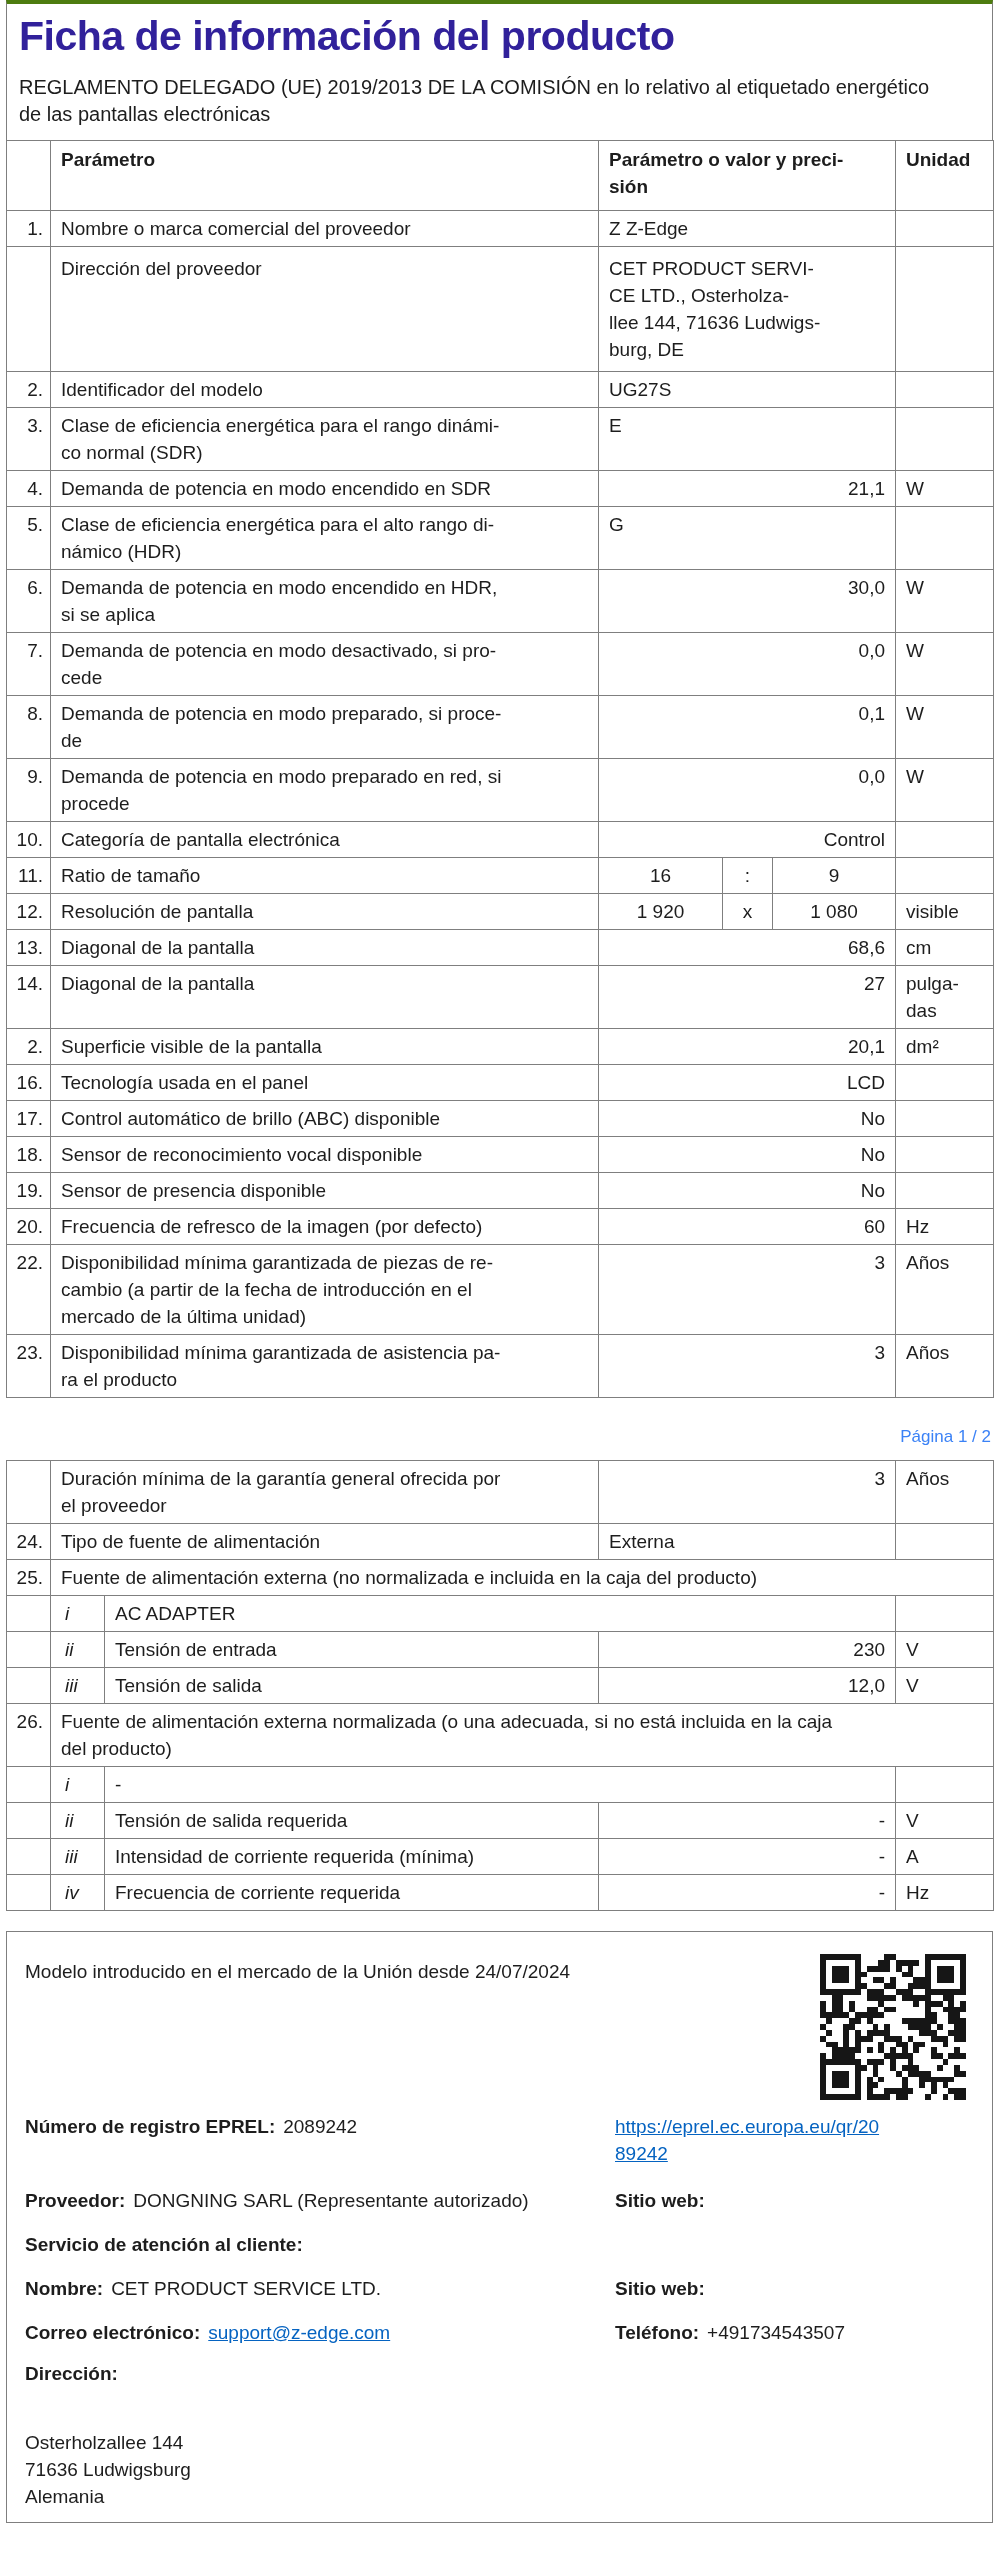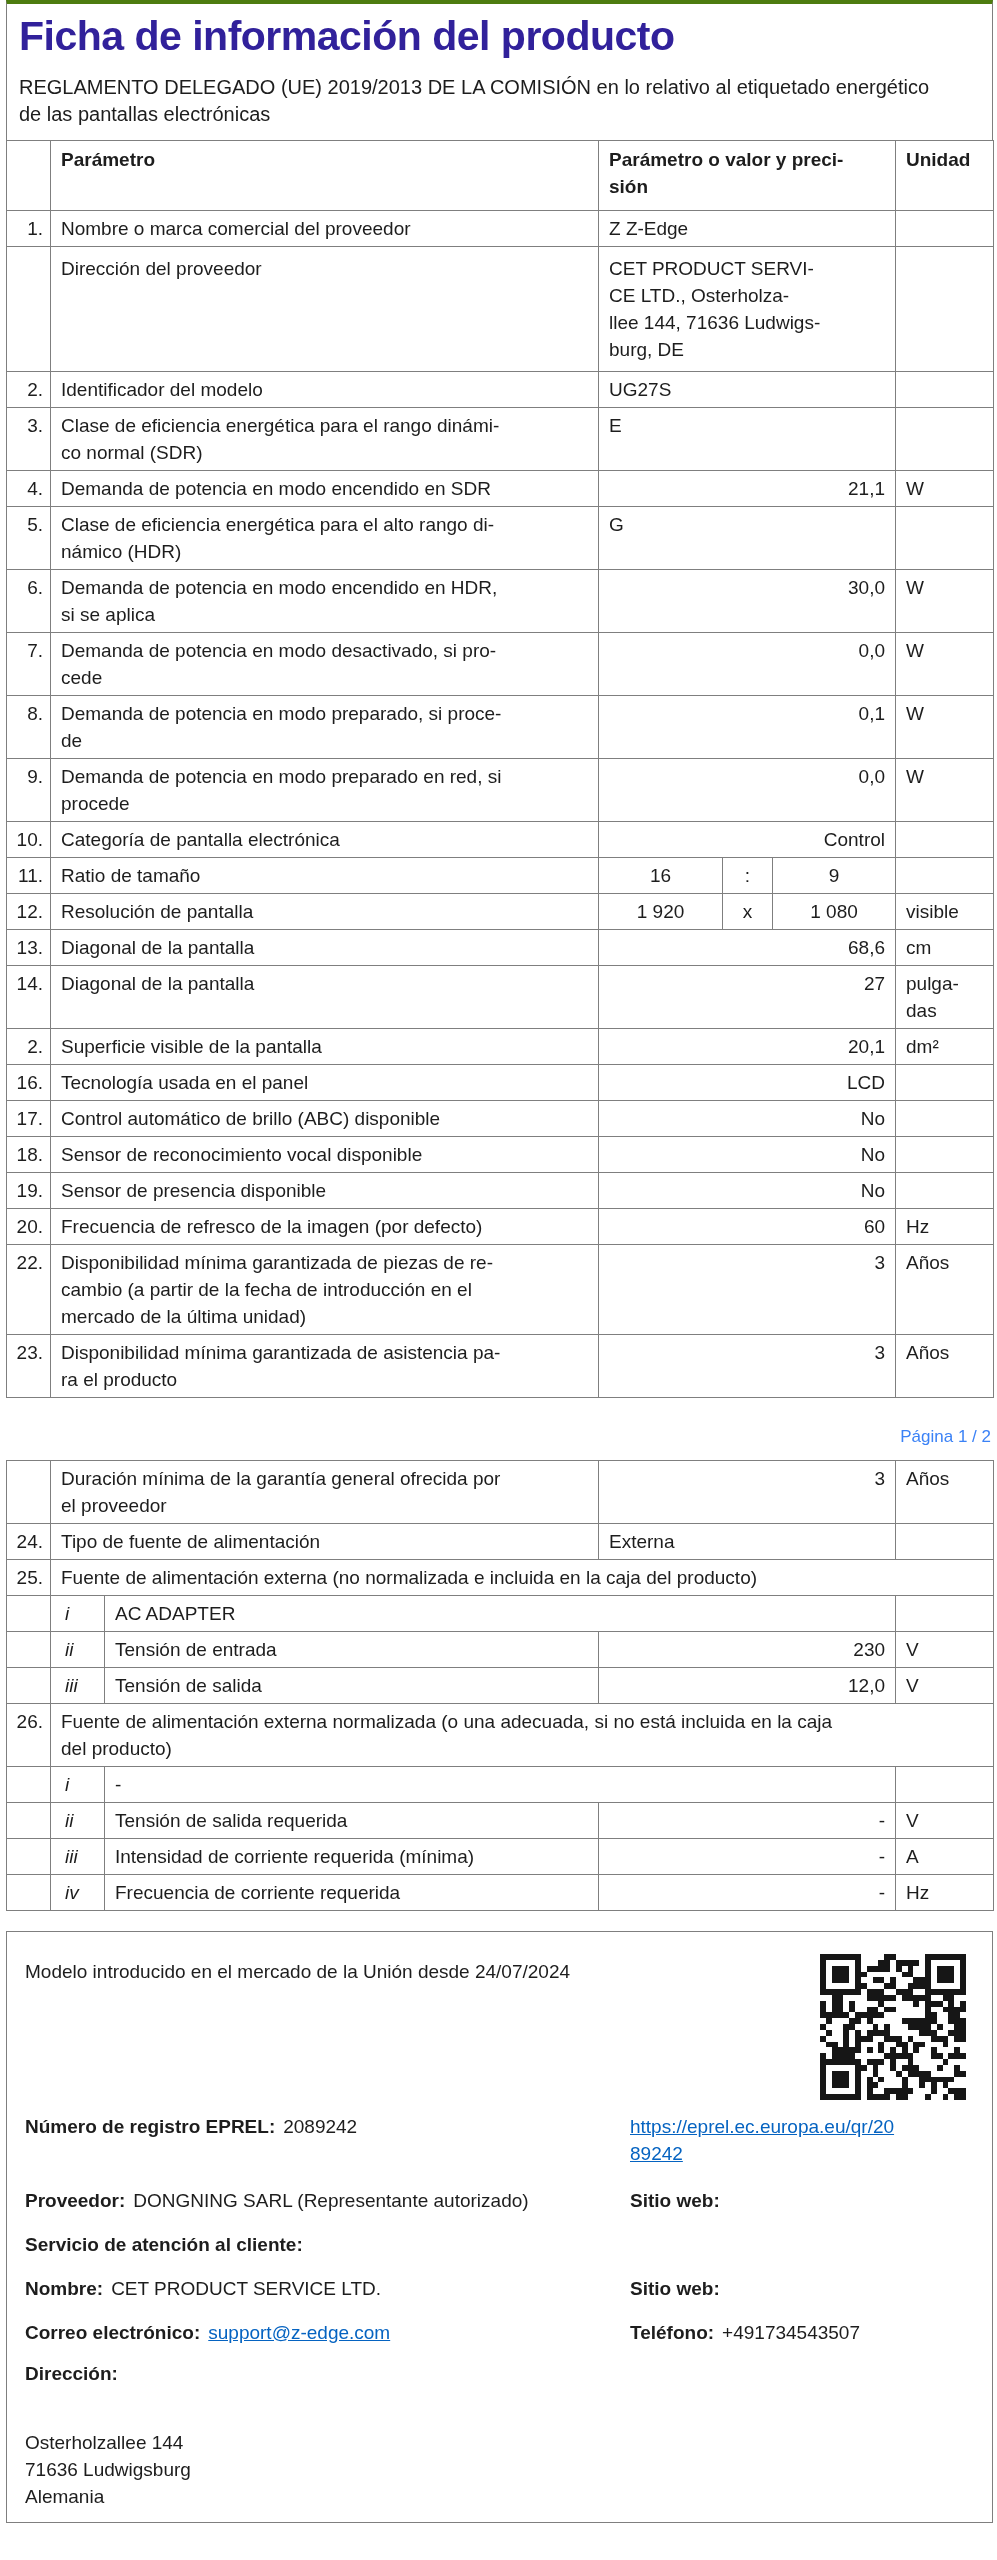--- a/index.html
+++ b/index.html
@@ -19,21 +19,21 @@
   .vl{text-align:left;margin-left:36px;}
   .vr{text-align:right;}
   .c{text-align:center;}
   .hdr td{padding-top:5px;padding-bottom:10px;}
   .tall td{padding-top:8px;padding-bottom:8px;}
   
   .pageind{text-align:right;font-size:17px;line-height:22px;margin:28px 2px 12px 0;color:#3b82f6;}
   
   .fbox{position:relative;border:1px solid #7f7f7f;margin-top:20px;padding:26px 18px 12px 18px;box-sizing:border-box;min-height:558px;}
   .intro{line-height:27px;margin-bottom:128px;}
-  .frow{display:grid;grid-template-columns:590px 1fr;align-items:start;margin-bottom:17px;line-height:27px;gap:15px;}
+  .frow{display:grid;grid-template-columns:590px 1fr;align-items:start;margin-bottom:17px;line-height:27px;}
   .frow.eprel{margin-bottom:20px;}
   .gap{margin-left:8px;}
   .link{color:#0563c1;text-decoration:underline;}
   .addr{line-height:27px;white-space:pre-line;margin-top:44px;}
   .qr{position:absolute;top:22px;right:26px;width:146px;height:146px;}
   .qr svg{width:100%;height:100%;display:block;fill:#161616;}
 </style>
 </head>
 <body>
 

